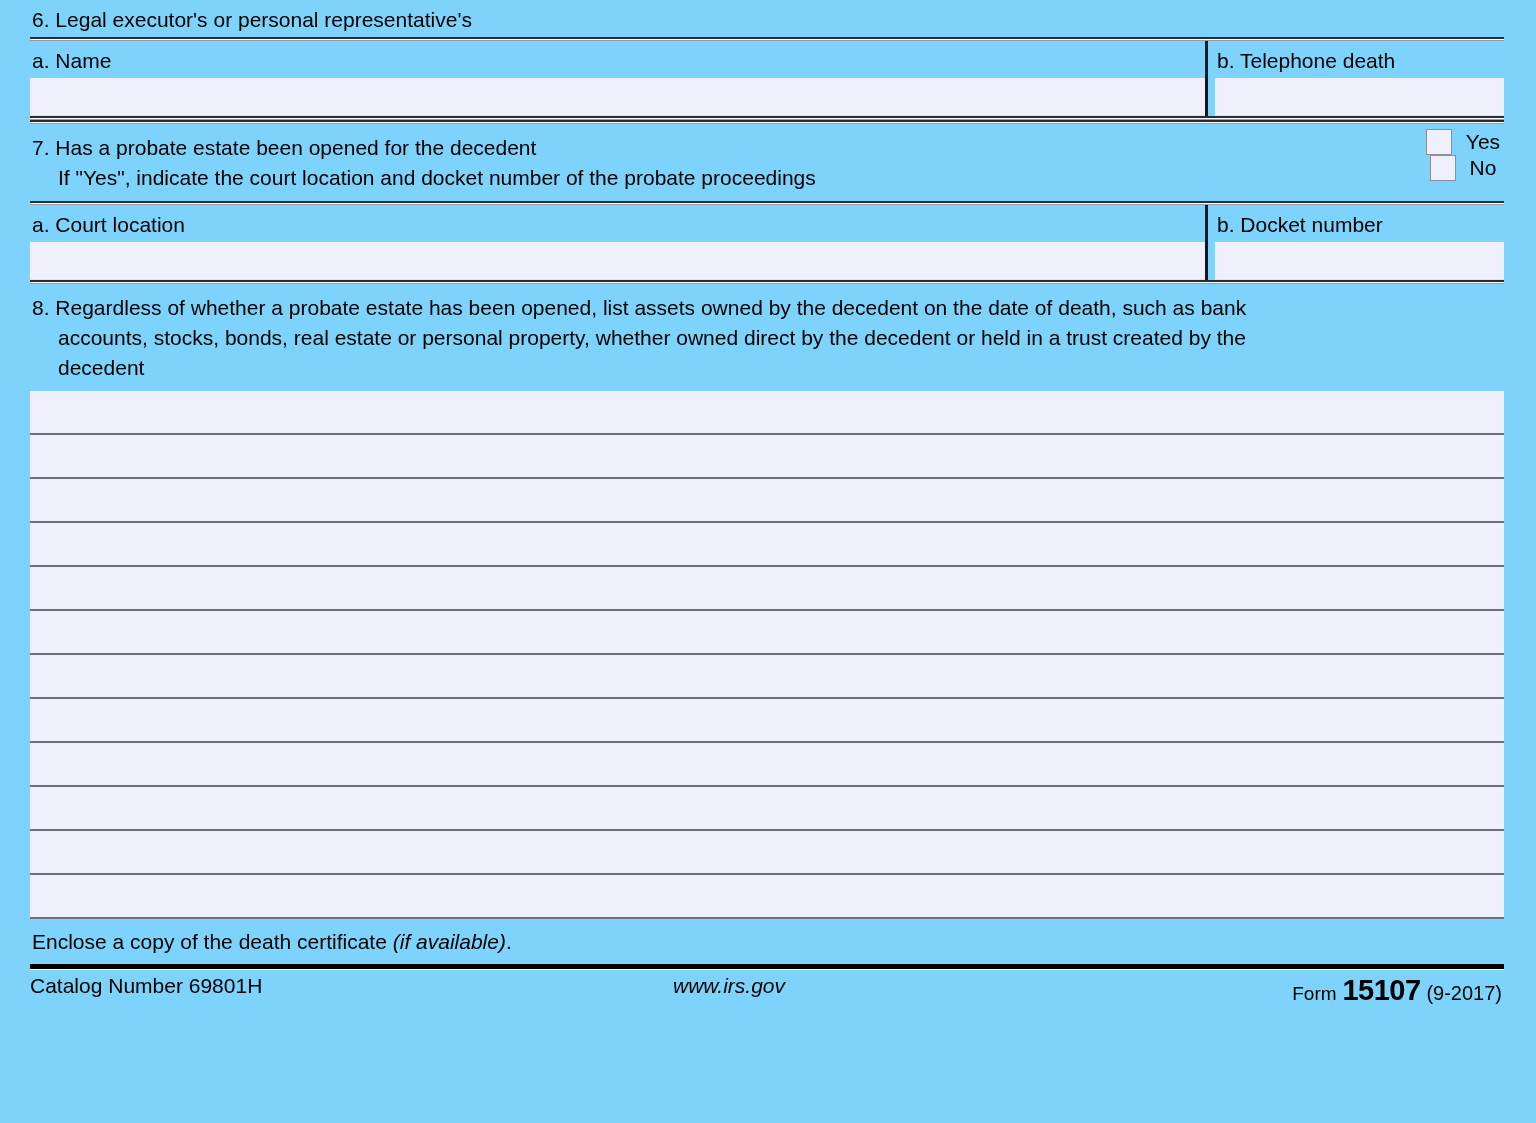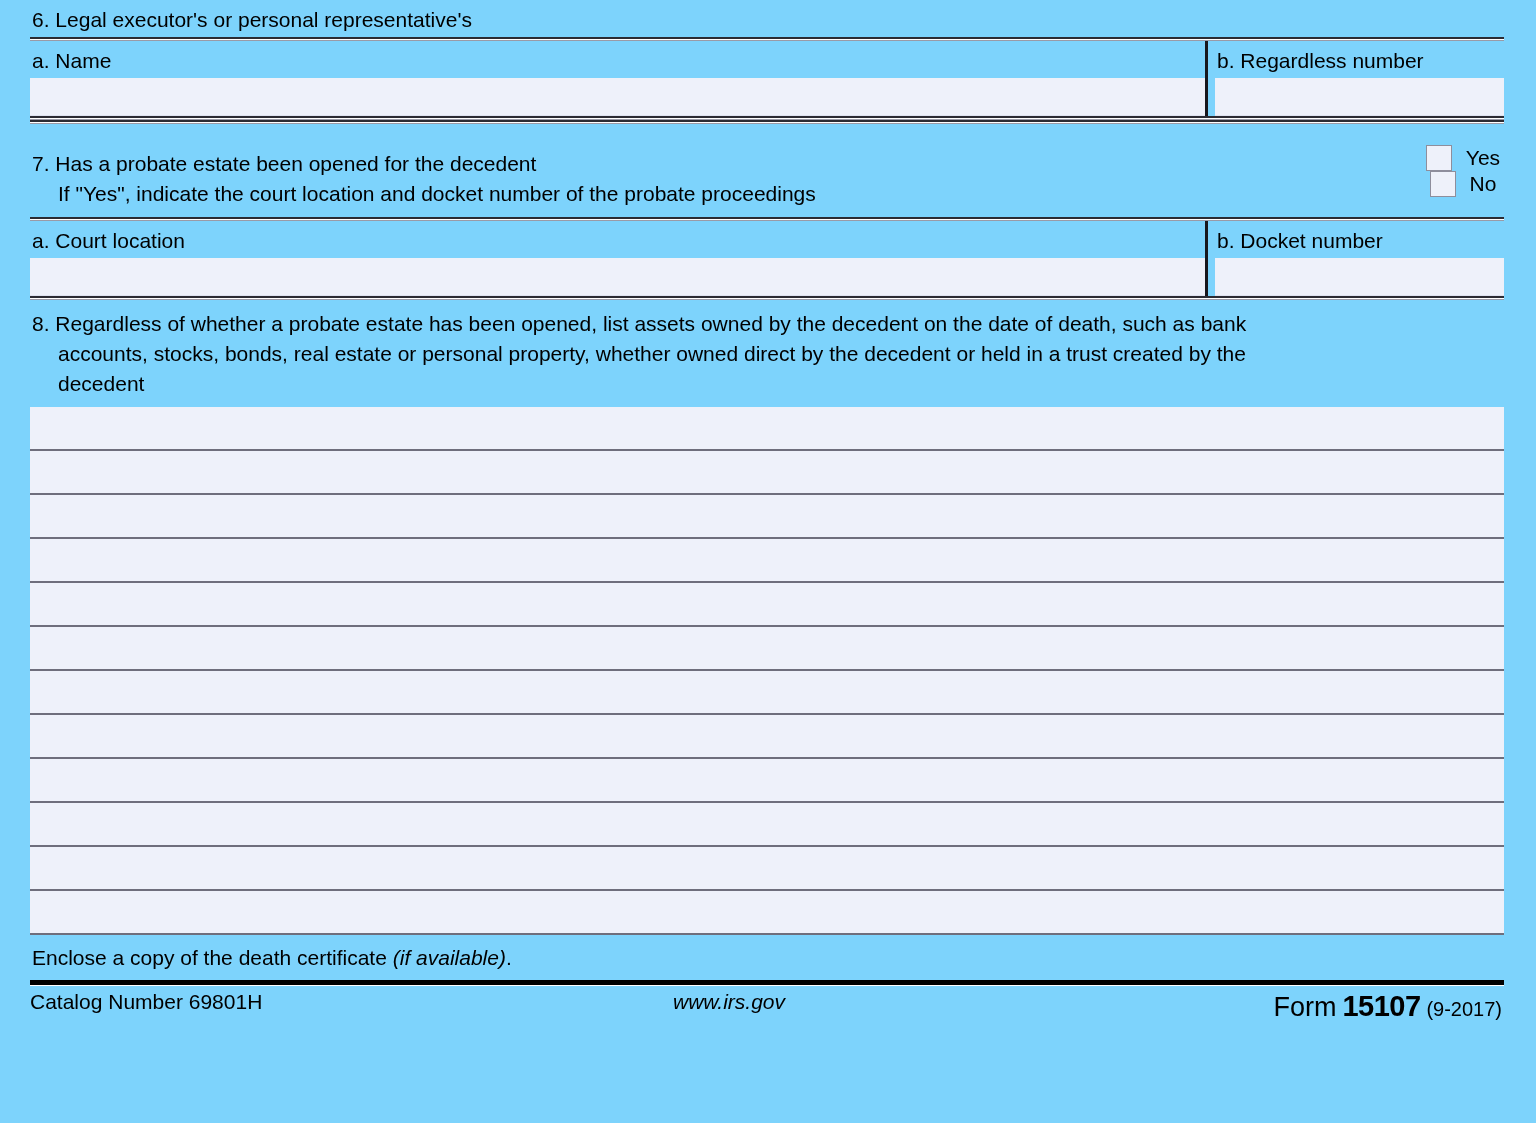--- a/index.html
+++ b/index.html
@@ -94,21 +94,20 @@
   }
   .qblock .cont {
     display: block;
     padding-left: 26px;
   }
 
   
   .q7row {
     position: relative;
     min-height: 64px;
-    margin-top: 16px;
   }
   .checks {
     position: absolute;
     right: 0;
     top: 5px;
     display: flex;
     align-items: center;
     flex-direction: column;
   }
   .cbox-wrap {
@@ -168,21 +167,21 @@
     position: absolute;
     left: 643px;
     white-space: nowrap;
     font-style: italic;
   }
   .footer .formno {
     position: absolute;
     right: 2px;
     white-space: nowrap;
   }
-  .footer .formno .lbl { font-size: 27px; }
+  .footer .formno .lbl { font-size: 19px; }
   .footer .formno .num {
     font-size: 29px;
     font-weight: bold;
     letter-spacing: -0.5px;
   }
   .footer .formno .rev { font-size: 20px; }
 </style>
 </head>
 <body>
 
@@ -193,21 +192,21 @@
 
     <div class="rule-double"></div>
 
     <div class="split">
       <div class="vdiv"></div>
       <div class="col-left">
         <div class="caption">a. Name</div>
         <div class="entry" style="height:38px;"></div>
       </div>
       <div class="col-right">
-        <div class="caption">b. Regardless number</div>
+        <div class="caption">b. Telephone death</div>
         <div class="entry" style="height:38px;"></div>
       </div>
     </div>
 
     <div class="rule-double"></div>
 
 
     <div class="rule-double"></div>
 
     <div class="qblock q7row">

